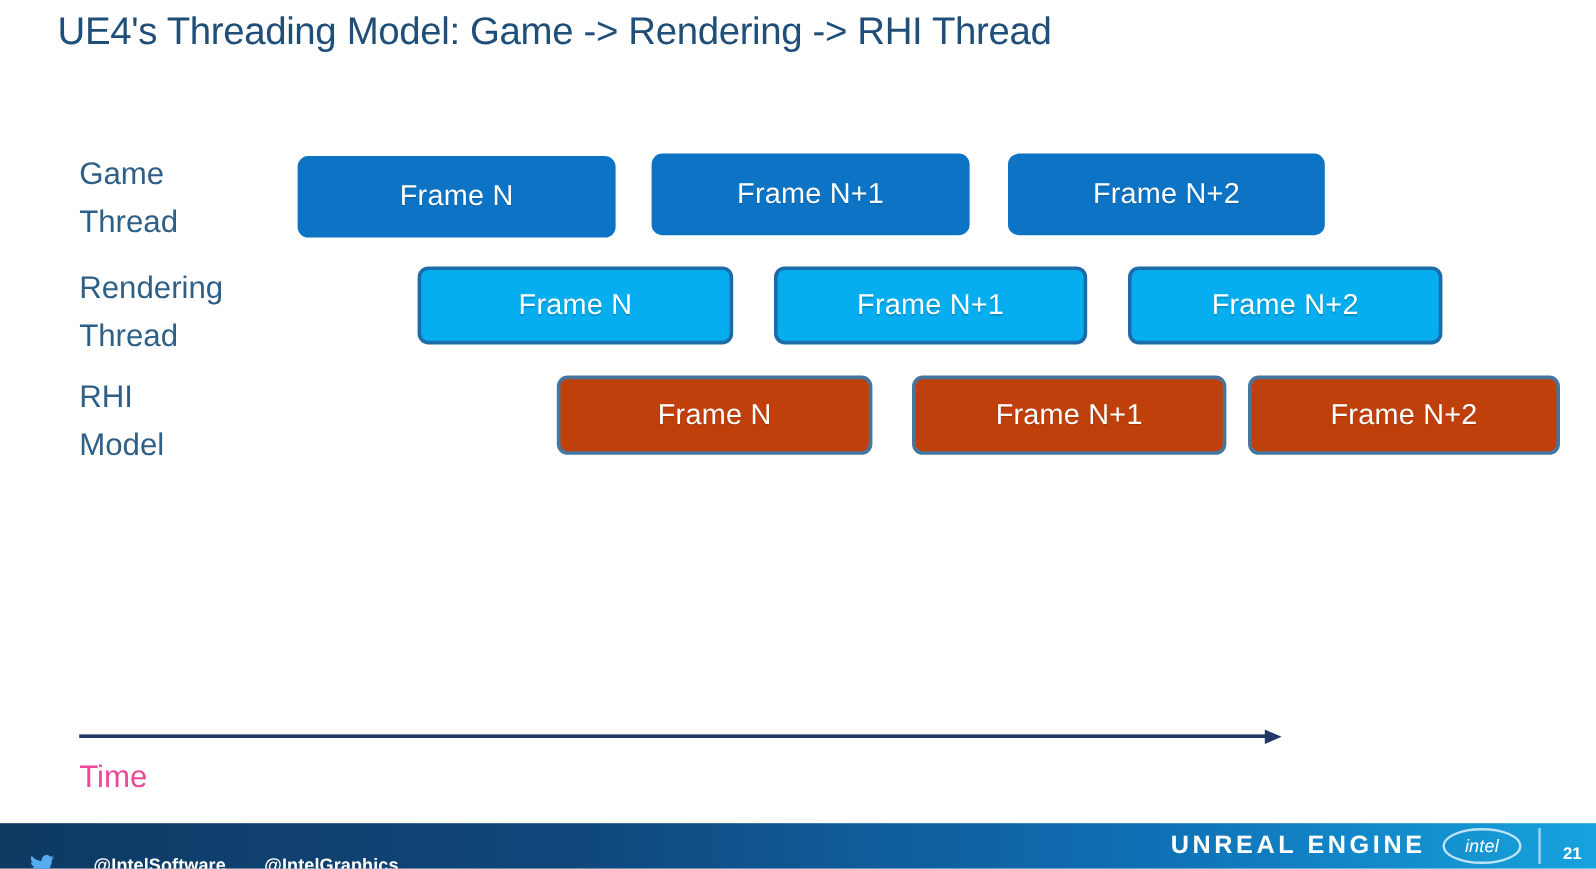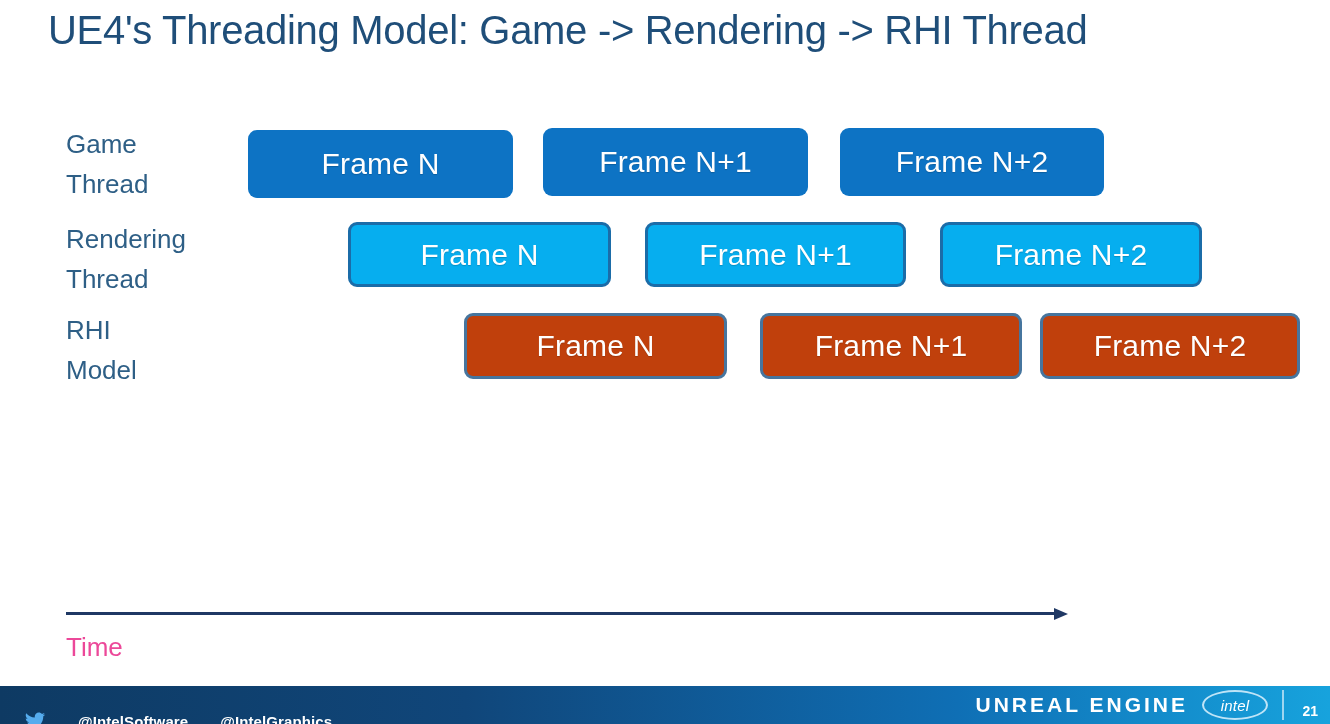--- a/index.html
+++ b/index.html
@@ -20,21 +20,21 @@
     inset: 0;
     background: #ffffff;
   }
 
   
   #slide-title {
     position: absolute;
     left: 48px;
     top: 8px;
     width: 1250px;
-    font-size: 40px;
+    font-size: 32px;
     font-weight: 400;
     letter-spacing: -0.3px;
     color: #1f4e79;
     white-space: nowrap;
   }
 
   
   #diagram {
     position: absolute;
     left: 0;
@@ -57,21 +57,21 @@
   .row-label.rhi       { top: 310px; }
 
   .frame-box {
     position: absolute;
     box-sizing: border-box;
     display: flex;
     align-items: center;
     justify-content: center;
     border-radius: 9px;
     color: #ffffff;
-    font-size: 30px;
+    font-size: 24px;
     font-weight: 400;
     letter-spacing: 0.2px;
     white-space: nowrap;
     text-shadow: 0 1px 1px rgba(0,0,0,0.18);
   }
 
   
   .frame-box.game {
     background: #0d73c4;
     border: none;

